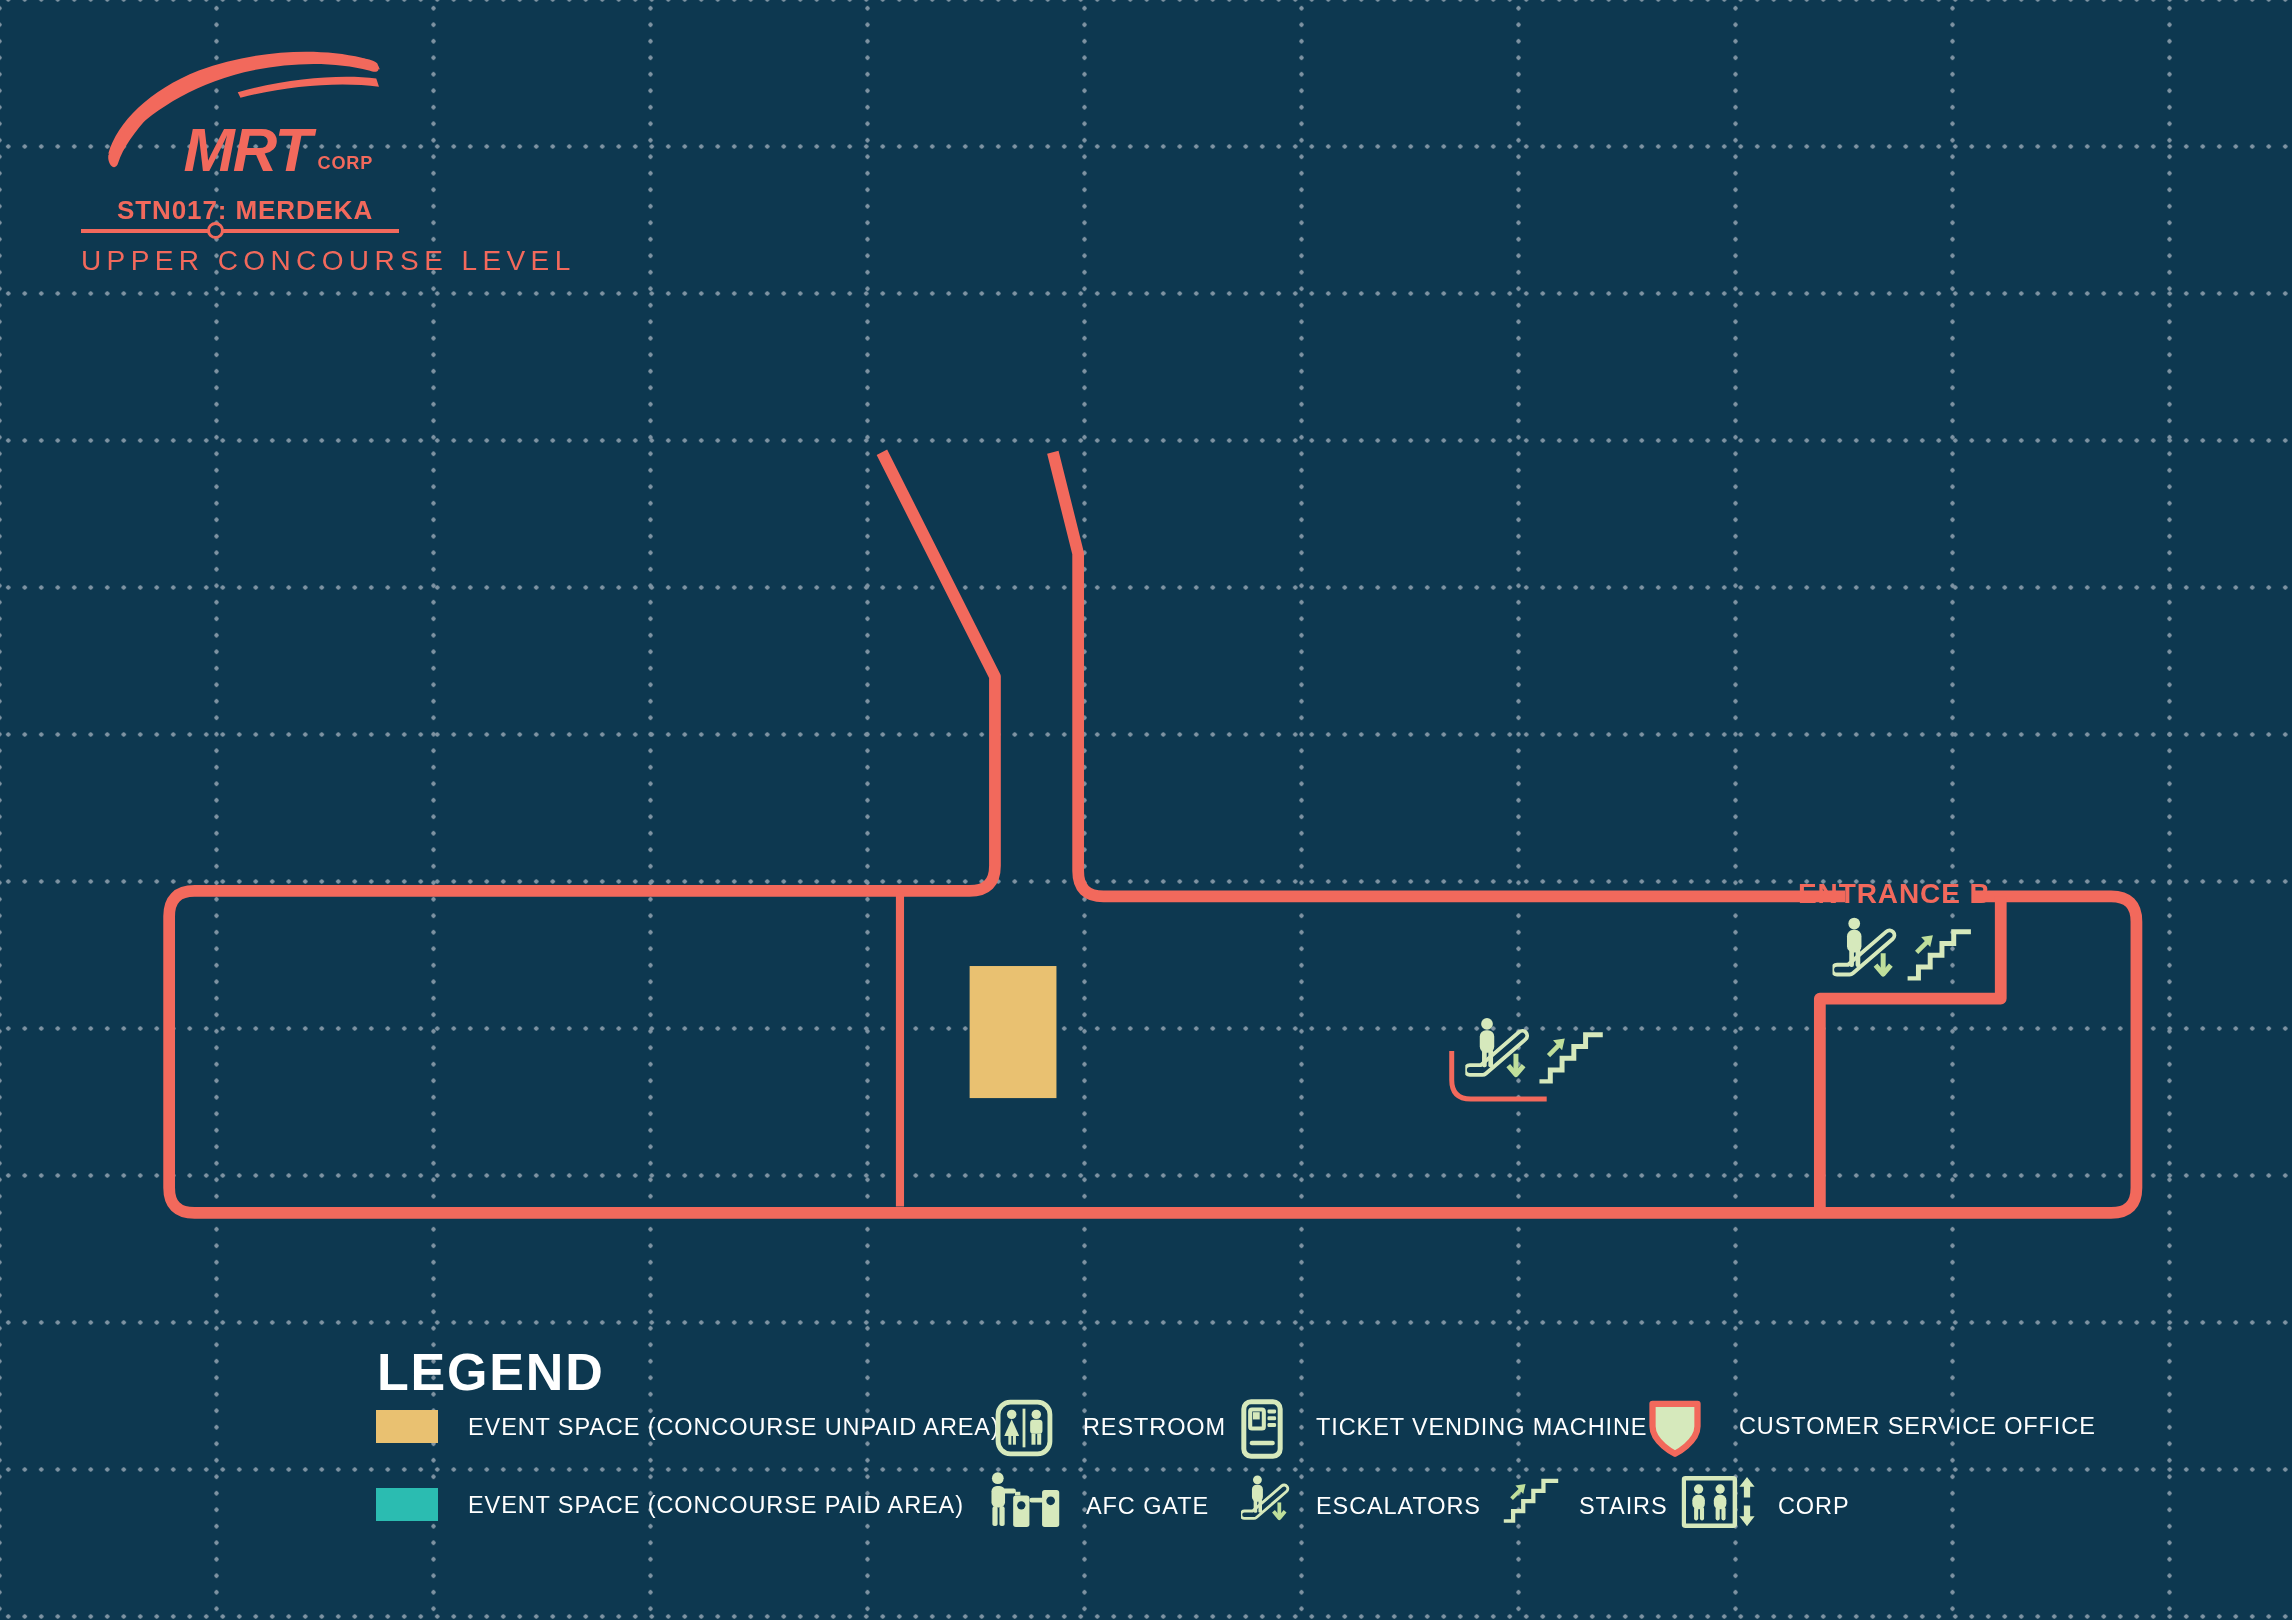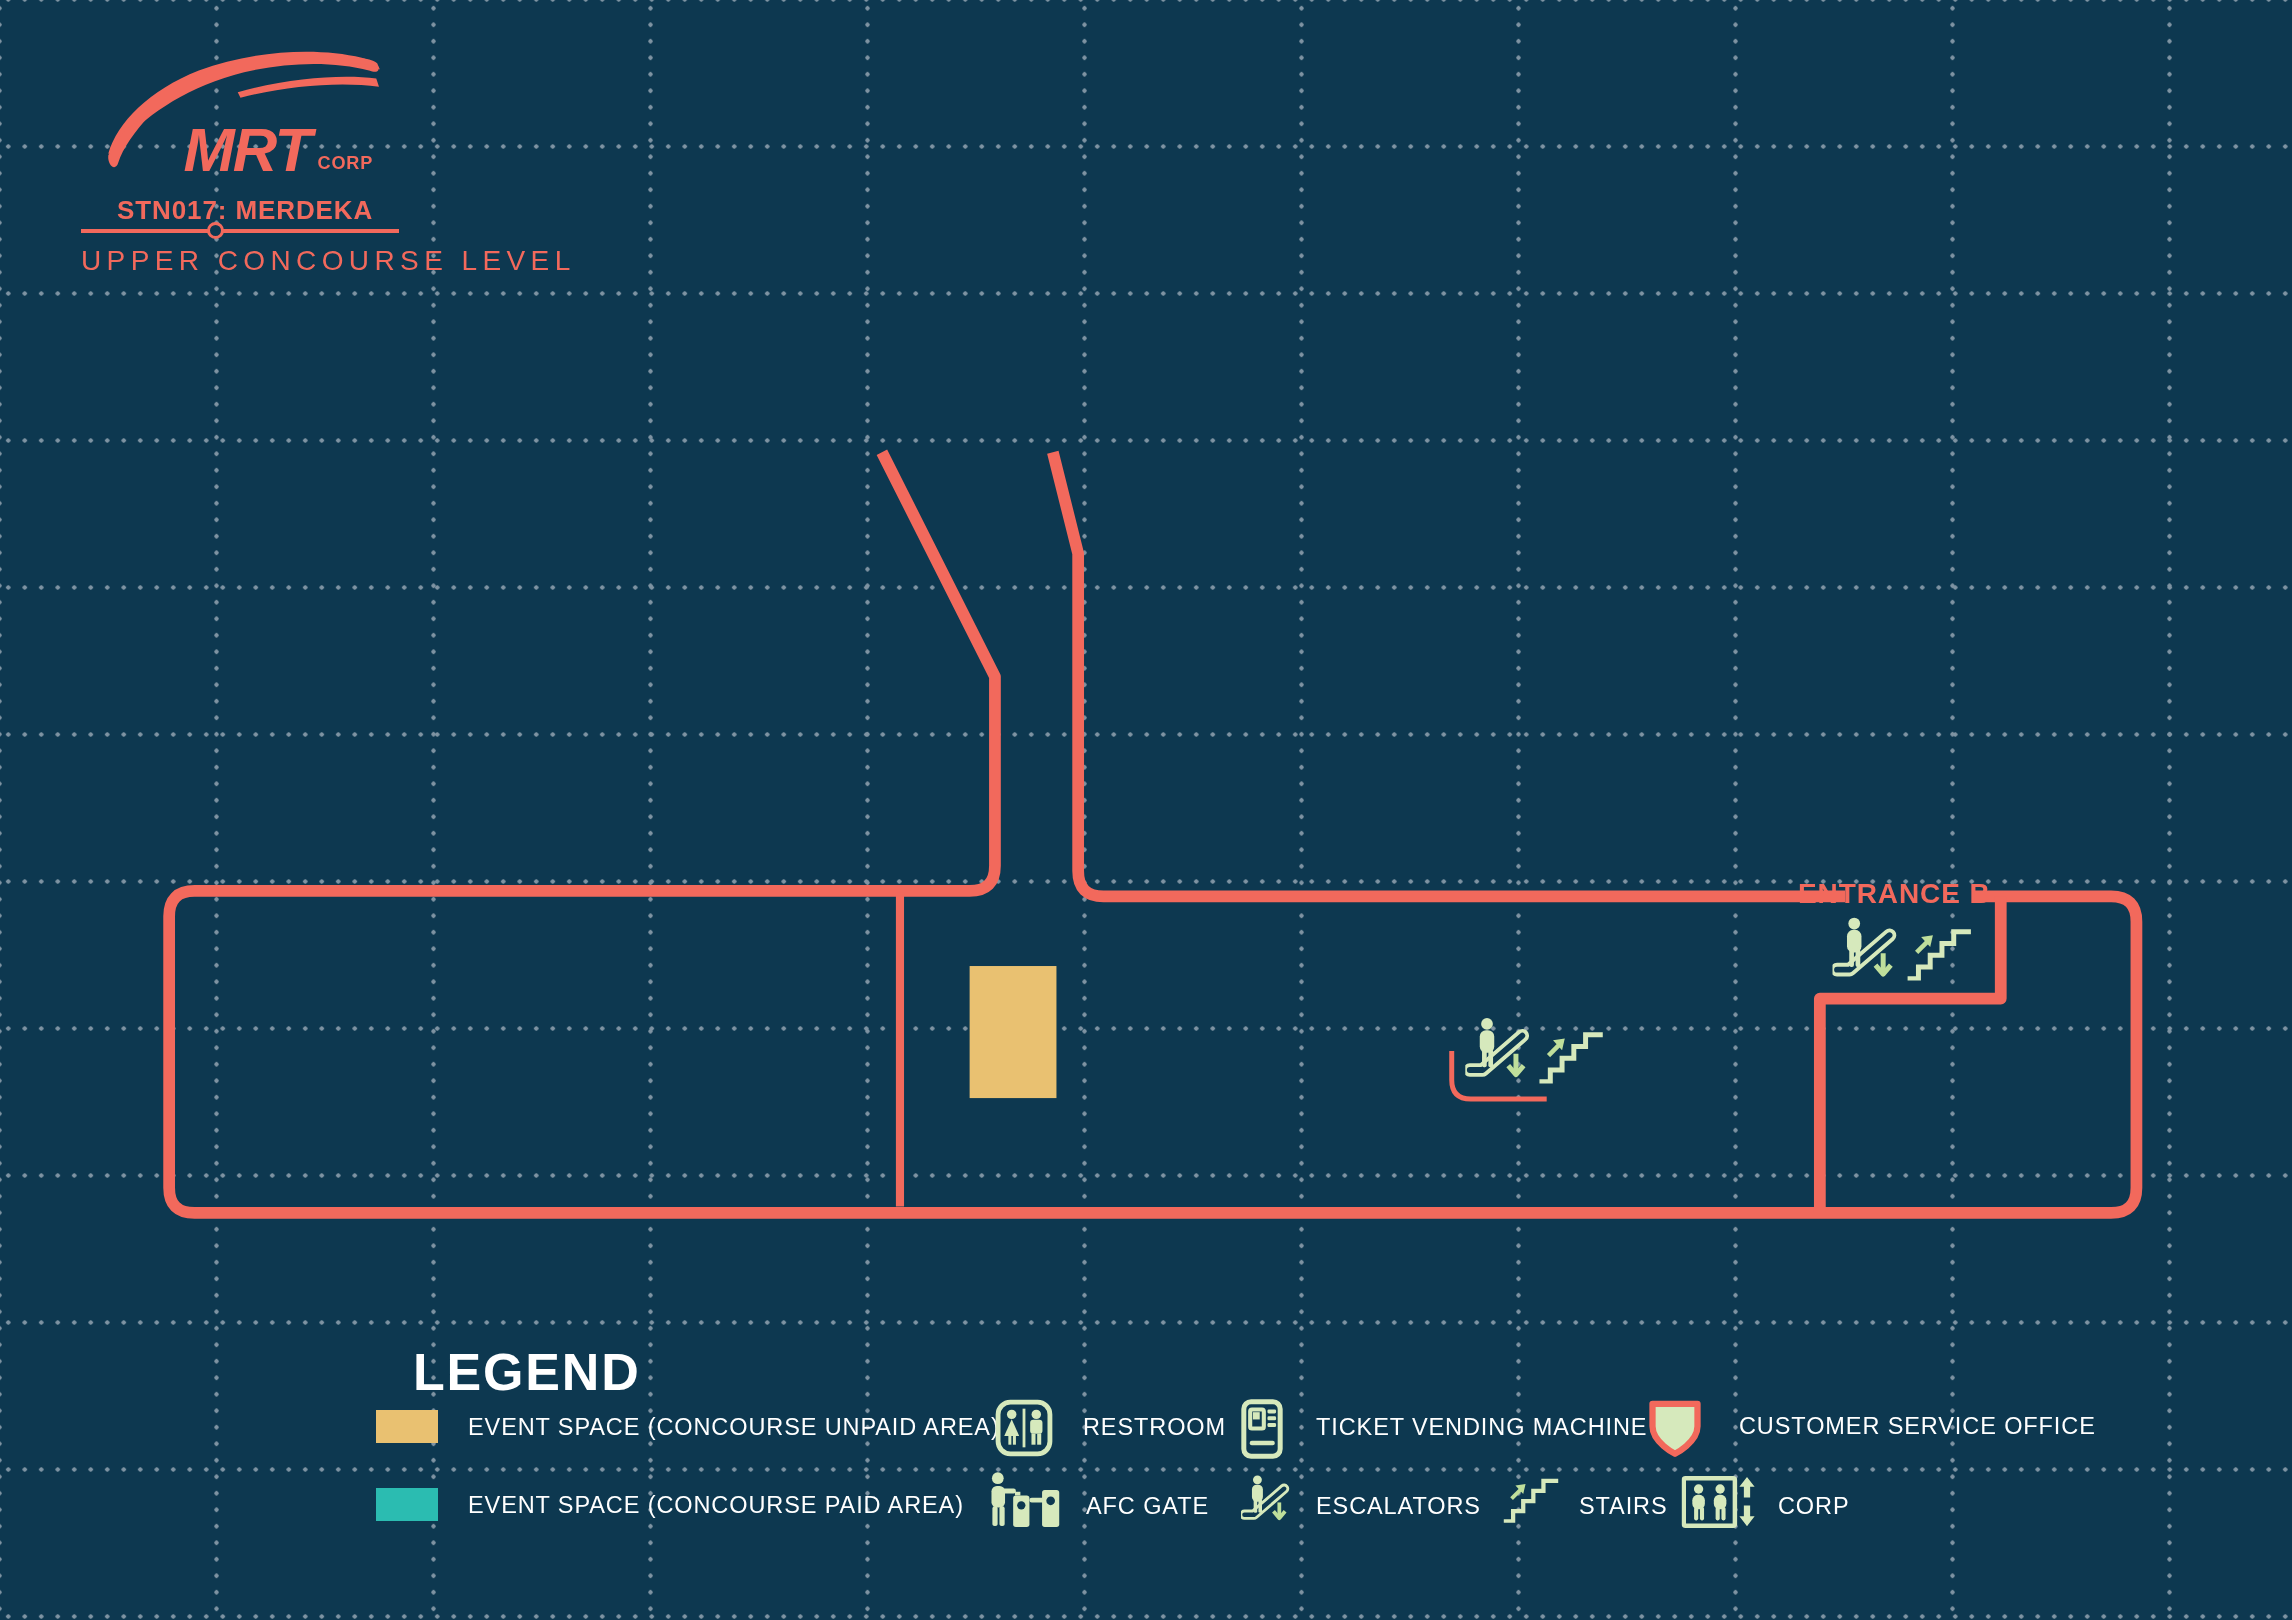--- a/index.html
+++ b/index.html
@@ -32,21 +32,21 @@
   .coralf{fill:var(--coral,#f2695c);}
   .shieldp{fill:var(--mint,#d6e9bc);stroke:var(--coral,#f2695c);stroke-width:7px;stroke-linejoin:round;}
   
   .coral-text{color:var(--coral,#f2695c);}
   .station-title{left:80px;top:195px;font-size:26px;font-weight:bold;letter-spacing:0.9px;margin-left:37px;}
   .title-rule{left:81px;top:229px;width:318px;height:3.6px;background:var(--coral,#f2695c);}
   .title-rule-ring{position:absolute;left:126px;top:-7.2px;width:11px;height:11px;border:3.6px solid var(--coral,#f2695c);border-radius:50%;background:var(--bg,#0d3850);}
   .level-title{left:81px;top:245px;font-size:28px;letter-spacing:5.4px;font-weight:400;}
   .entrance-a{left:686px;top:334px;width:507px;text-align:center;font-size:32px;font-weight:bold;line-height:39px;letter-spacing:0.5px;}
   .entrance-b{left:1798px;top:878px;font-size:28px;font-weight:bold;letter-spacing:0.9px;}
-  .legend-title{left:377px;top:1342px;color:#fff;font-size:52px;font-weight:bold;letter-spacing:1.8px;margin-left:36px;}
+  .legend-title{left:377px;top:1342px;color:#fff;font-size:52px;font-weight:bold;letter-spacing:1.8px;}
   .llabel{position:absolute;color:#fff;font-size:23.5px;font-weight:normal;letter-spacing:0.9px;white-space:nowrap;transform:translateY(-50%);}
   .swatch{position:absolute;}
   .sw-orange{background:var(--orange,#e9c171);}
   .sw-teal{background:var(--teal,#2bbcb1);}
   .licon{position:absolute;overflow:visible;}
 </style>
 </head>
 <body>
 
 <div class="stage" style="--bg: #0d3850; --coral: #f2695c; --mint: #d6e9bc; --arrow: #bfdf9b; --orange: #e9c171; --teal: #2bbcb1; --label-text: #ffffff; --grid-dot: #7e93a2;">

